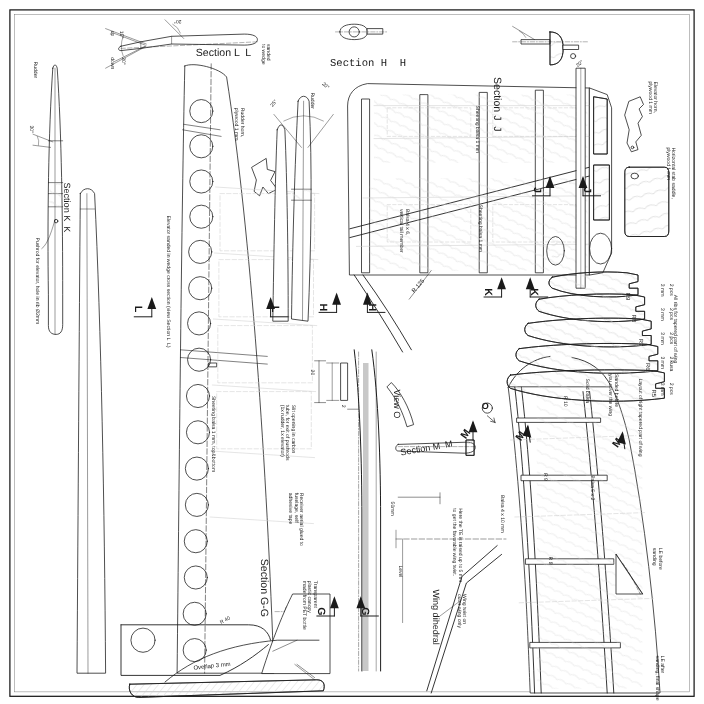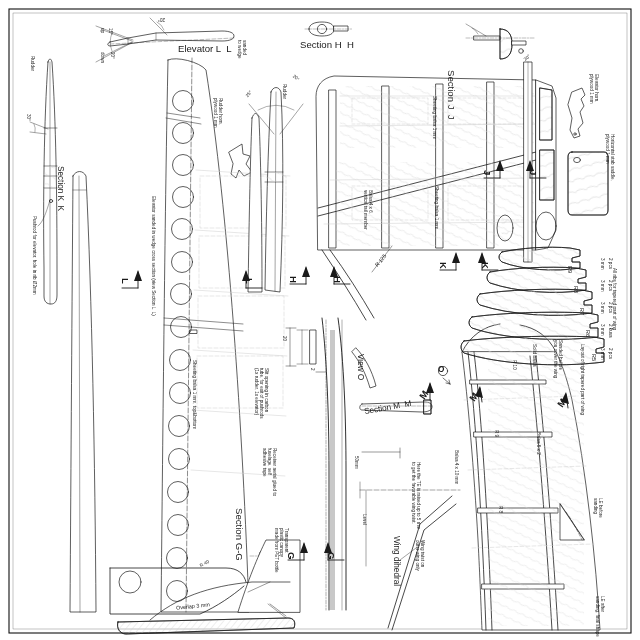--- a/index.html
+++ b/index.html
@@ -384,28 +384,28 @@
     </g>
 
   </g>
 </svg>
 
 <div class="lbl t5 rot270" style="left:34px;top:56px;">Rudder</div>
 <div class="lbl t8 rot270" style="left:64px;top:166px;">Section K  K</div>
 <div class="lbl t5 rot270" style="left:36px;top:216px;">Pushrod for elevator, hole in rib Ø2mm</div>
 <div class="lbl t5 rot270" style="left:30px;top:114px;">30°</div>
 
-<div class="lbl t9" style="left:178px;top:44px;">Elevator L  L</div>
+<div class="lbl t9" style="left:178px;top:44px;">Section L  L</div>
 <div class="lbl t5 rot270" style="left:104px;top:28px;">up</div>
 <div class="lbl t5 rot270" style="left:104px;top:52px;">down</div>
 <div class="lbl t5 rot270" style="left:112px;top:28px;">15°</div>
 <div class="lbl t5 rot270" style="left:114px;top:52px;">20°</div>
 <div class="lbl t5" style="left:158px;top:16px;transform:rotate(180deg);">20°</div>
 
-<div class="lbl t9" style="left:300px;top:40px;">Section H  H</div>
+<div class="lbl t9" style="left:300px;top:53px;font-family:Liberation Mono, monospace;">Section H  H</div>
 <div class="lbl t5 rot270" style="left:246px;top:40px;">sanded
 to wedge</div>
 
 <div class="lbl t9 rot270" style="left:456px;top:70px;">Section J  J</div>
 <div class="lbl t5" style="left:524px;top:56px;transform:rotate(-40deg);">20°</div>
 
 <div class="lbl t5 rot270" style="left:598px;top:74px;">Elevator horn,
 plywood 1 mm</div>
 <div class="lbl t5 rot270" style="left:614px;top:134px;">Horizontal stab saddle,
 plywood 1 mm</div>

